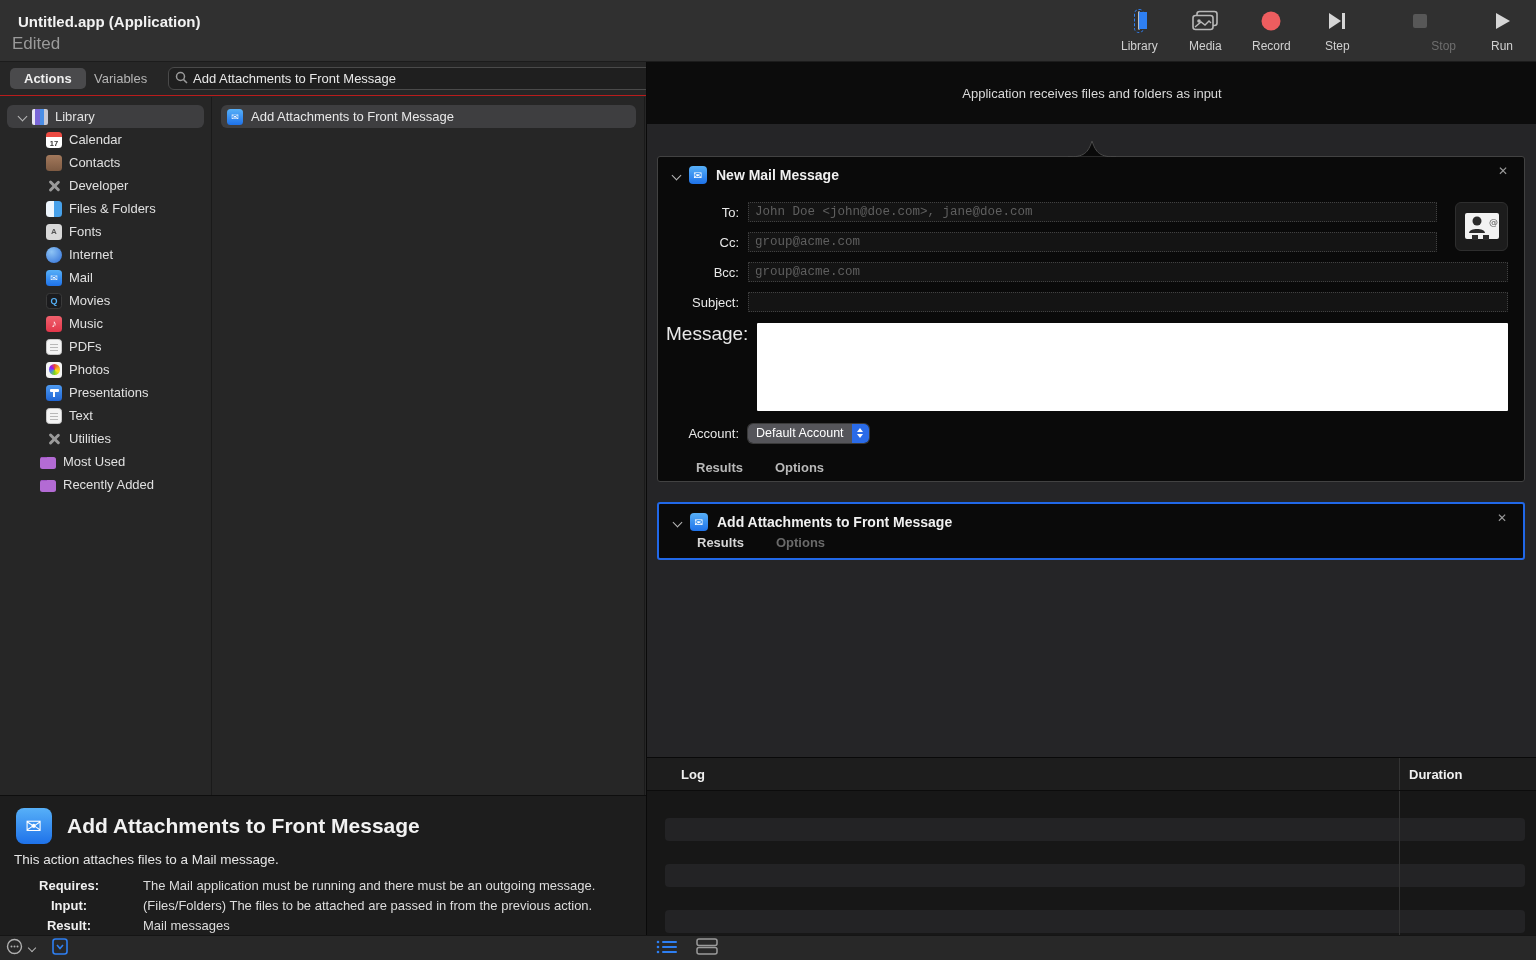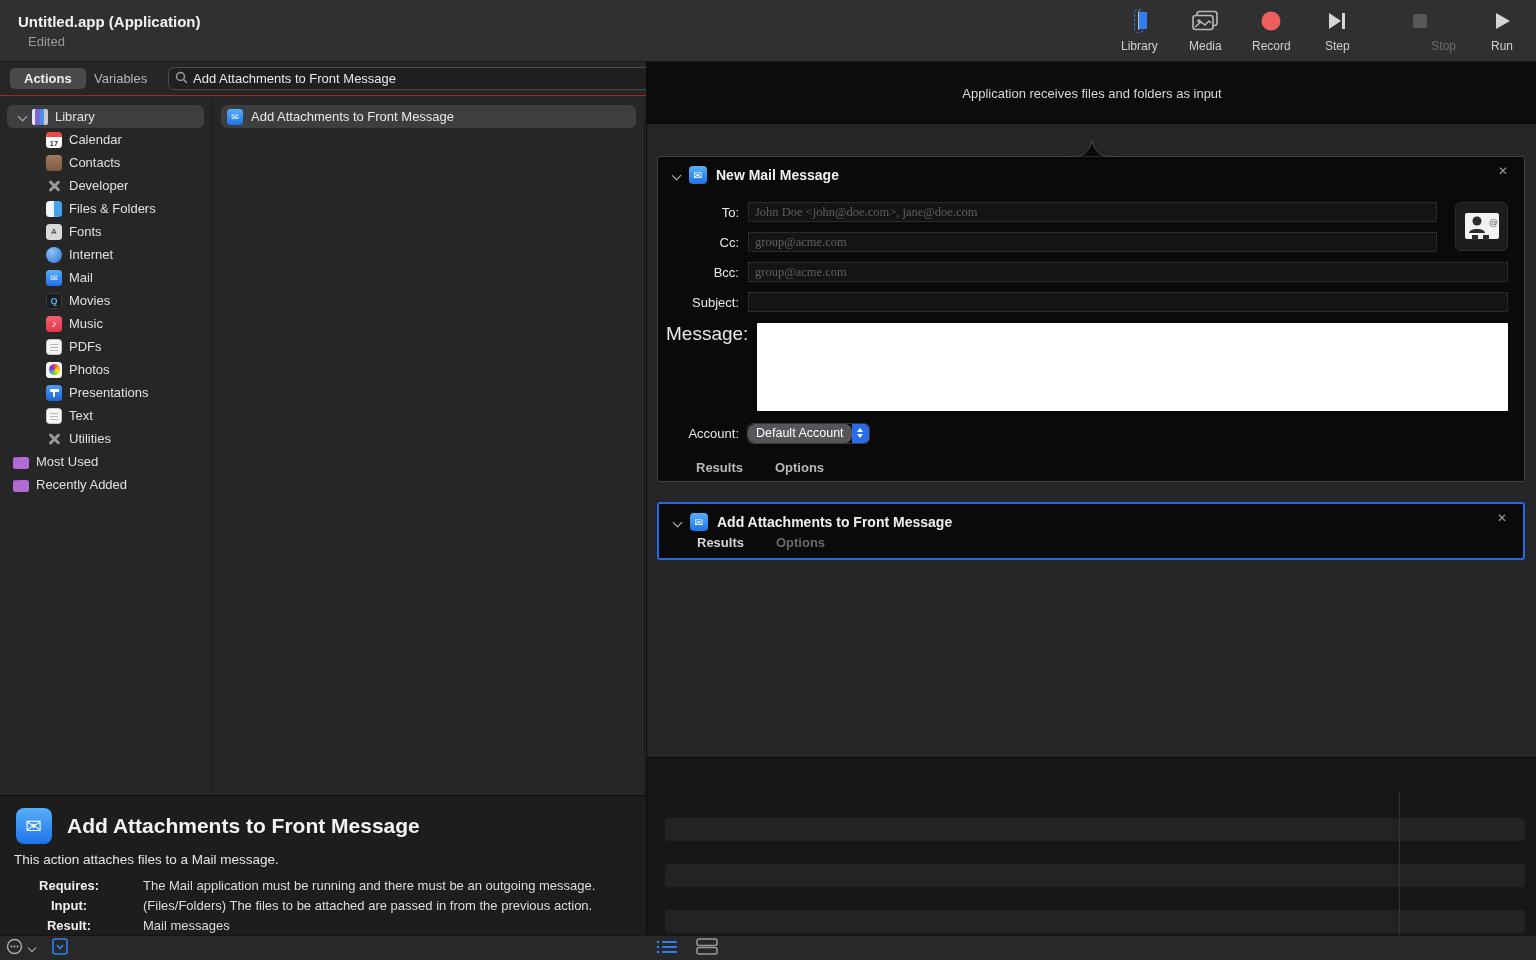--- a/index.html
+++ b/index.html
@@ -3,21 +3,21 @@
 <meta charset="utf-8">
 <style>
   * { margin:0; padding:0; box-sizing:border-box; }
   html,body { background:#000; }
   body { font-family:"Liberation Sans","DejaVu Sans",sans-serif; }
   .screen { position:relative; width:1536px; height:960px; overflow:hidden; background:#252527; color:#e8e8e8; }
 
   
   .titlebar { position:absolute; left:0; top:0; width:1536px; height:62px; background:#303030; border-bottom:1px solid #1c1c1c; }
   .win-title { position:absolute; left:18px; top:13px; font-size:15px; font-weight:bold; color:#f2f2f2; }
-  .win-sub { position:absolute; left:28px; top:34px; font-size:13px; color:#9a9a9a; }
+  .win-sub { position:absolute; left:12px; top:34px; font-size:17px; color:#9a9a9a; }
   .tb-items { position:absolute; right:14px; top:6px; display:flex; align-items:flex-start; gap:26px; }
   .tb-item { display:flex; flex-direction:column; align-items:center; gap:3px; min-width:40px; cursor:default; }
   .tb-item .glyph { height:30px; display:flex; align-items:center; justify-content:center; }
   .tb-item .lbl { font-size:12px; color:#d0d0d0; }
   .tb-item.disabled .lbl { color:#6e6e6e;margin-left:48px; }
   .lib-ring { border:1.5px dashed #2e7ff2; border-radius:5px; padding:2px 3px; }
   .lib-ic { width:24px; height:17px; border:1.5px solid #c0c0c0; border-radius:3px; position:relative; overflow:hidden; }
   .lib-ic::before { content:""; position:absolute; left:0; top:0; bottom:0; width:8px; background:#2e7ff2; }
 
   
@@ -30,21 +30,21 @@
   .clear-btn { width:14px; height:14px; border-radius:50%; background:#a9a9a9; color:#242424; font-size:9px; line-height:14px; text-align:center; font-weight:bold; }
 
   .columns { position:absolute; left:0; top:35px; width:646px; height:698px; }
   .sidebar { position:absolute; left:0; top:0; width:212px; height:100%; border-right:1px solid #1a1a1a; padding-top:8px; }
   .results-col { position:absolute; left:213px; top:0; right:1px; height:100%; border-right:1px solid #1a1a1a; padding-top:3px; }
 
   .sb-row { position:relative; height:23px; display:flex; align-items:center; font-size:13px; color:#e0e0e0; }
   .sb-row.sel { background:#3e3e40; border-radius:6px; margin:0 7px; padding-left:4px; }
   .sb-chev { width:8px; height:8px; margin-left:7px; margin-right:6px; position:relative; }
   .sb-chev::before { content:""; position:absolute; left:1px; top:0px; width:6px; height:6px; border-right:1.6px solid #b8b8b8; border-bottom:1.6px solid #b8b8b8; transform:rotate(45deg); }
-  .ind1 { padding-left:46px; } .ind0 { padding-left:13px; }
+  .ind1 { padding-left:46px; } .ind0 { padding-left:40px; }
   .sb-row .li-icon { margin-right:7px; }
 
   
   .li-icon { width:16px; height:16px; border-radius:3.5px; flex:none; position:relative; display:flex; align-items:center; justify-content:center; overflow:hidden; font-size:10px; }
   .ic-library { border-radius:2px; background:linear-gradient(90deg,#e8e6f2 0 20%,#7a66d8 20% 47%,#4a8ee6 47% 74%,#c9c9d4 74% 100%); }
   .ic-calendar { background:linear-gradient(180deg,#ec4b42 0 30%,#ffffff 30%); }
   .ic-calendar::after { content:"17"; position:absolute; bottom:0px; left:0; right:0; text-align:center; font-size:7.5px; font-weight:bold; color:#333; }
   .ic-contacts { background:linear-gradient(180deg,#a3795c,#7d5a42); }
   .ic-tools { background:transparent; }
   .ic-tools::before,.ic-tools::after { content:""; position:absolute; left:7px; top:1px; width:2.6px; height:14px; border-radius:2px; background:#9a9a9a; }
@@ -91,29 +91,29 @@
   .card2 { top:440px; height:58px; }
   .c-head { position:absolute; left:0; top:7px; right:0; height:22px; display:flex; align-items:center; }
   .c-chev { width:9px; height:9px; margin-left:14px; margin-right:8px; position:relative; }
   .c-chev::before { content:""; position:absolute; left:1px; top:1px; width:6px; height:6px; border-right:1.7px solid #b8b8b8; border-bottom:1.7px solid #b8b8b8; transform:rotate(45deg); }
   .c-icon { width:18px; height:18px; border-radius:4px; background:linear-gradient(180deg,#57b0f8,#1e72ea); color:#fff; display:flex; align-items:center; justify-content:center; font-size:10.5px; margin-right:9px; }
   .c-title { font-size:14px; font-weight:bold; color:#f0f0f0; }
   .c-close { position:absolute; right:16px; top:0; font-size:12px; color:#9a9a9a; }
 
   .f-row { position:absolute; left:8px; right:16px; height:20px; display:flex; align-items:center; }
   .f-label { width:82px; text-align:right; padding-right:9px; font-size:13px; color:#e8e8e8; flex:none; }
-  .f-input { flex:1; height:20px; background:#141414; border:1px dotted #414141; border-radius:1px; color:#e8e8e8; font-size:12.5px; padding:0 6px; font-family:Liberation Serif, serif; outline:none; }
+  .f-input { flex:1; height:20px; background:#141414; border:1px dotted #414141; border-radius:1px; color:#e8e8e8; font-size:12.5px; padding:0 6px; font-family:Liberation Mono, monospace; outline:none; }
   .f-input::placeholder { color:#5f5f5f; }
   .short .f-input { margin-right:71px; }
   .msg-label { position:absolute; left:8px; top:166px; width:82px; text-align:right; padding-right:9px; font-size:19px; }
   .msg-box { position:absolute; left:99px; top:166px; right:16px; height:88px; background:#ffffff; border:none; border-radius:1px; resize:none; font-family:inherit; font-size:13px; padding:4px; }
   .contacts-btn { position:absolute; right:16px; top:45px; width:53px; height:49px; background:#1c1c1c; border:1px solid #2e2e2e; border-radius:6px; display:flex; align-items:center; justify-content:center; }
   .acct-row { position:absolute; left:8px; top:266px; height:20px; display:flex; align-items:center; }
   .popup { display:inline-flex; height:19px; border-radius:5px; overflow:hidden; box-shadow:0 0 0 1px #3a3a3a; }
-  .popup .pv { background:#55555a; color:#fff; font-size:12.5px; display:flex; align-items:center; padding:0 8px;border-radius:7px; }
+  .popup .pv { background:#55555a; color:#fff; font-size:12.5px; display:flex; align-items:center; padding:0 8px; }
   .popup .pstep { width:17px; background:#2a6be8; display:flex; flex-direction:column; align-items:center; justify-content:center; gap:2px; }
   .tri-up { width:0; height:0; border-left:3.5px solid transparent; border-right:3.5px solid transparent; border-bottom:4px solid #fff; }
   .tri-dn { width:0; height:0; border-left:3.5px solid transparent; border-right:3.5px solid transparent; border-top:4px solid #fff; }
   .c-footer { position:absolute; left:38px; height:16px; display:flex; gap:32px; font-size:13px; font-weight:bold; }
   .card1 .c-footer { top:303px; color:#b9b9b9; }
   .card2 .c-footer { top:31px; }
   .card2 .c-footer .res { color:#d6d6d6; } .card2 .c-footer .opt { color:#6a6a6a; }
 
   
   .logpanel { position:absolute; left:0; top:695px; width:890px; height:178px; background:#171717; border-top:1px solid #090909; }
@@ -372,20 +372,25 @@
         <span class="c-title">Add Attachments to Front Message</span>
         <span class="c-close">✕</span>
       </div>
       <div class="c-footer">
         <span class="res">Results</span>
         <span class="opt">Options</span>
       </div>
     </div>
 
     <div class="logpanel">
+      <div class="log-head">
+        <span class="lh1">Log</span>
+        <span class="lh2">Duration</span>
+        <span class="log-vline"></span>
+      </div>
       <div class="log-rows">
         <div class="log-stripe" style="top:27px;"></div>
         <div class="log-stripe" style="top:73px;"></div>
         <div class="log-stripe" style="top:119px;"></div>
         <span class="log-vline" style="top:0;"></span>
       </div>
     </div>
   </div>
 
   <div class="statusbar">

